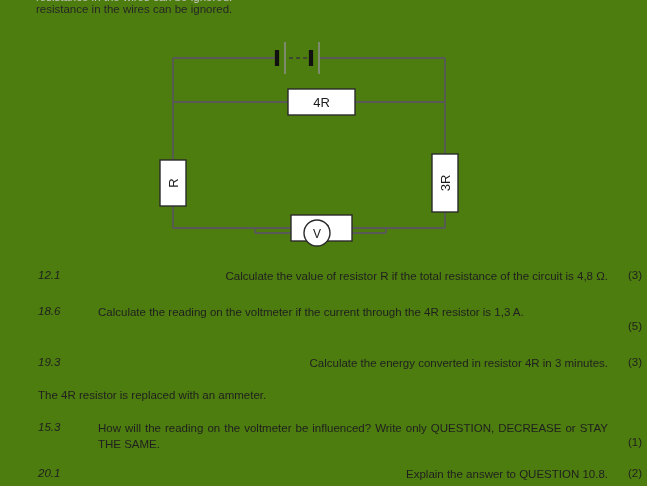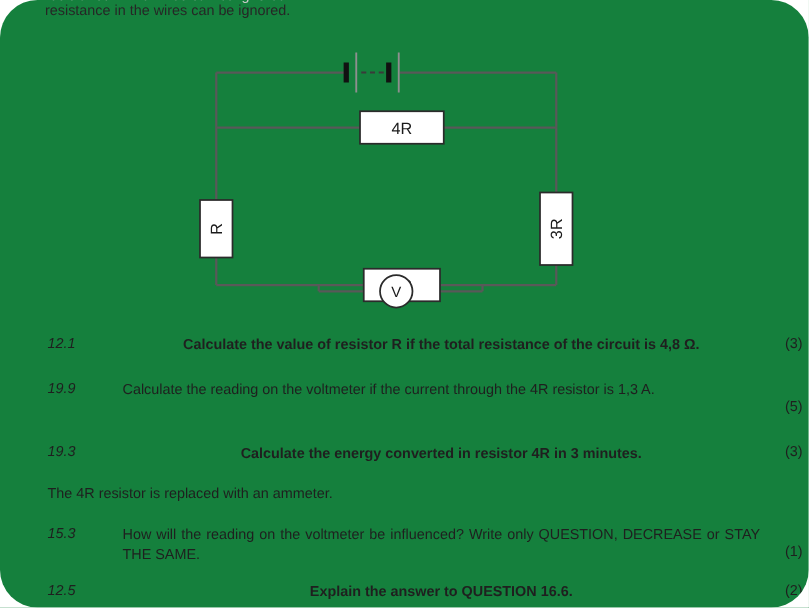--- a/index.html
+++ b/index.html
@@ -4,25 +4,24 @@
 <style>
   html, body {
     margin: 0;
     padding: 0;
     background: #ffffff;
   }
   #page {
     position: relative;
     width: 647px;
     height: 486px;
-    background: #15803d;
+    background: #4d7c0f;
     font-family: "Liberation Sans", sans-serif;
     color: #1a1a1a;
     overflow: hidden;
-    border-radius: 30px;
   }
 
   
   .cut-line {
     position: absolute;
     left: 36px;
     top: -9px;
     width: 600px;
     font-size: 11.5px;
     color: #c9c9c9;
@@ -119,22 +118,21 @@
     position: absolute;
     left: 98px;
     top: 0;
     width: 510px;
     font-size: 11.5px;
     line-height: 15.5px;
     color: #1f1f1f;
     text-align: justify;
   }
   .qtext.nojust {
-    text-align: center;
-    font-weight: bold;
+    text-align: right;
   }
   .qmark {
     position: absolute;
     left: 606px;
     width: 36px;
     text-align: right;
     font-size: 11.5px;
     color: #1f1f1f;
   }
   .statement {
@@ -217,40 +215,40 @@
 
   <div id="questions">
 
     <div class="qrow" style="top:5px;">
       <span class="qnum">12.1</span>
       <span class="qtext nojust">Calculate the value of resistor R if the total resistance of the circuit is 4,8 Ω.</span>
       <span class="qmark">(3)</span>
     </div>
 
     <div class="qrow" style="top:41px;">
-      <span class="qnum">19.9</span>
+      <span class="qnum">18.6</span>
       <span class="qtext">Calculate the reading on the voltmeter if the current through the 4R resistor is 1,3 A.</span>
       <span class="qmark" style="top:15px;">(5)</span>
     </div>
 
     <div class="qrow" style="top:92px;">
       <span class="qnum">19.3</span>
       <span class="qtext nojust">Calculate the energy converted in resistor 4R in 3 minutes.</span>
       <span class="qmark">(3)</span>
     </div>
 
     <div class="statement" style="top:124px;">The 4R resistor is replaced with an ammeter.</div>
 
     <div class="qrow" style="top:157px;">
       <span class="qnum">15.3</span>
       <span class="qtext">How will the reading on the voltmeter be influenced? Write only QUESTION, DECREASE or STAY THE SAME.</span>
       <span class="qmark" style="top:15px;">(1)</span>
     </div>
 
     <div class="qrow" style="top:203px;">
-      <span class="qnum">12.5</span>
-      <span class="qtext nojust">Explain the answer to QUESTION 16.6.</span>
+      <span class="qnum">20.1</span>
+      <span class="qtext nojust">Explain the answer to QUESTION 10.8.</span>
       <span class="qmark">(2)</span>
     </div>
 
   </div>
 
 </div>
 
 </body></html>

